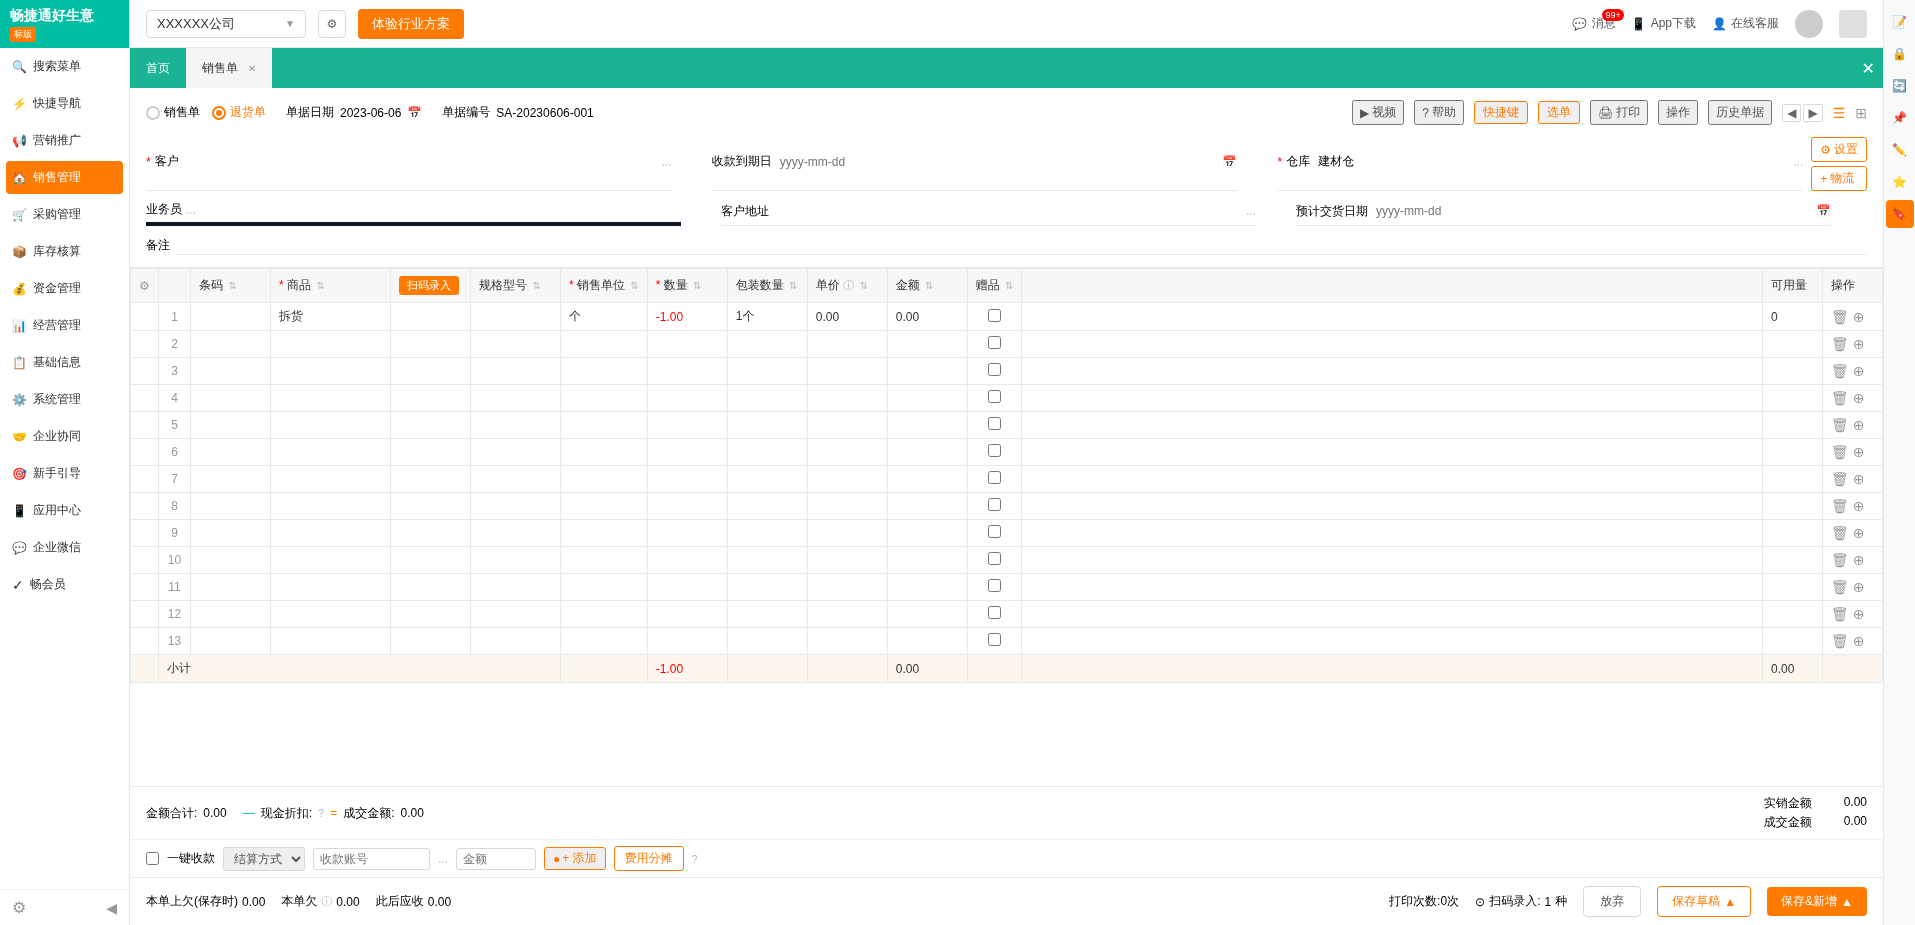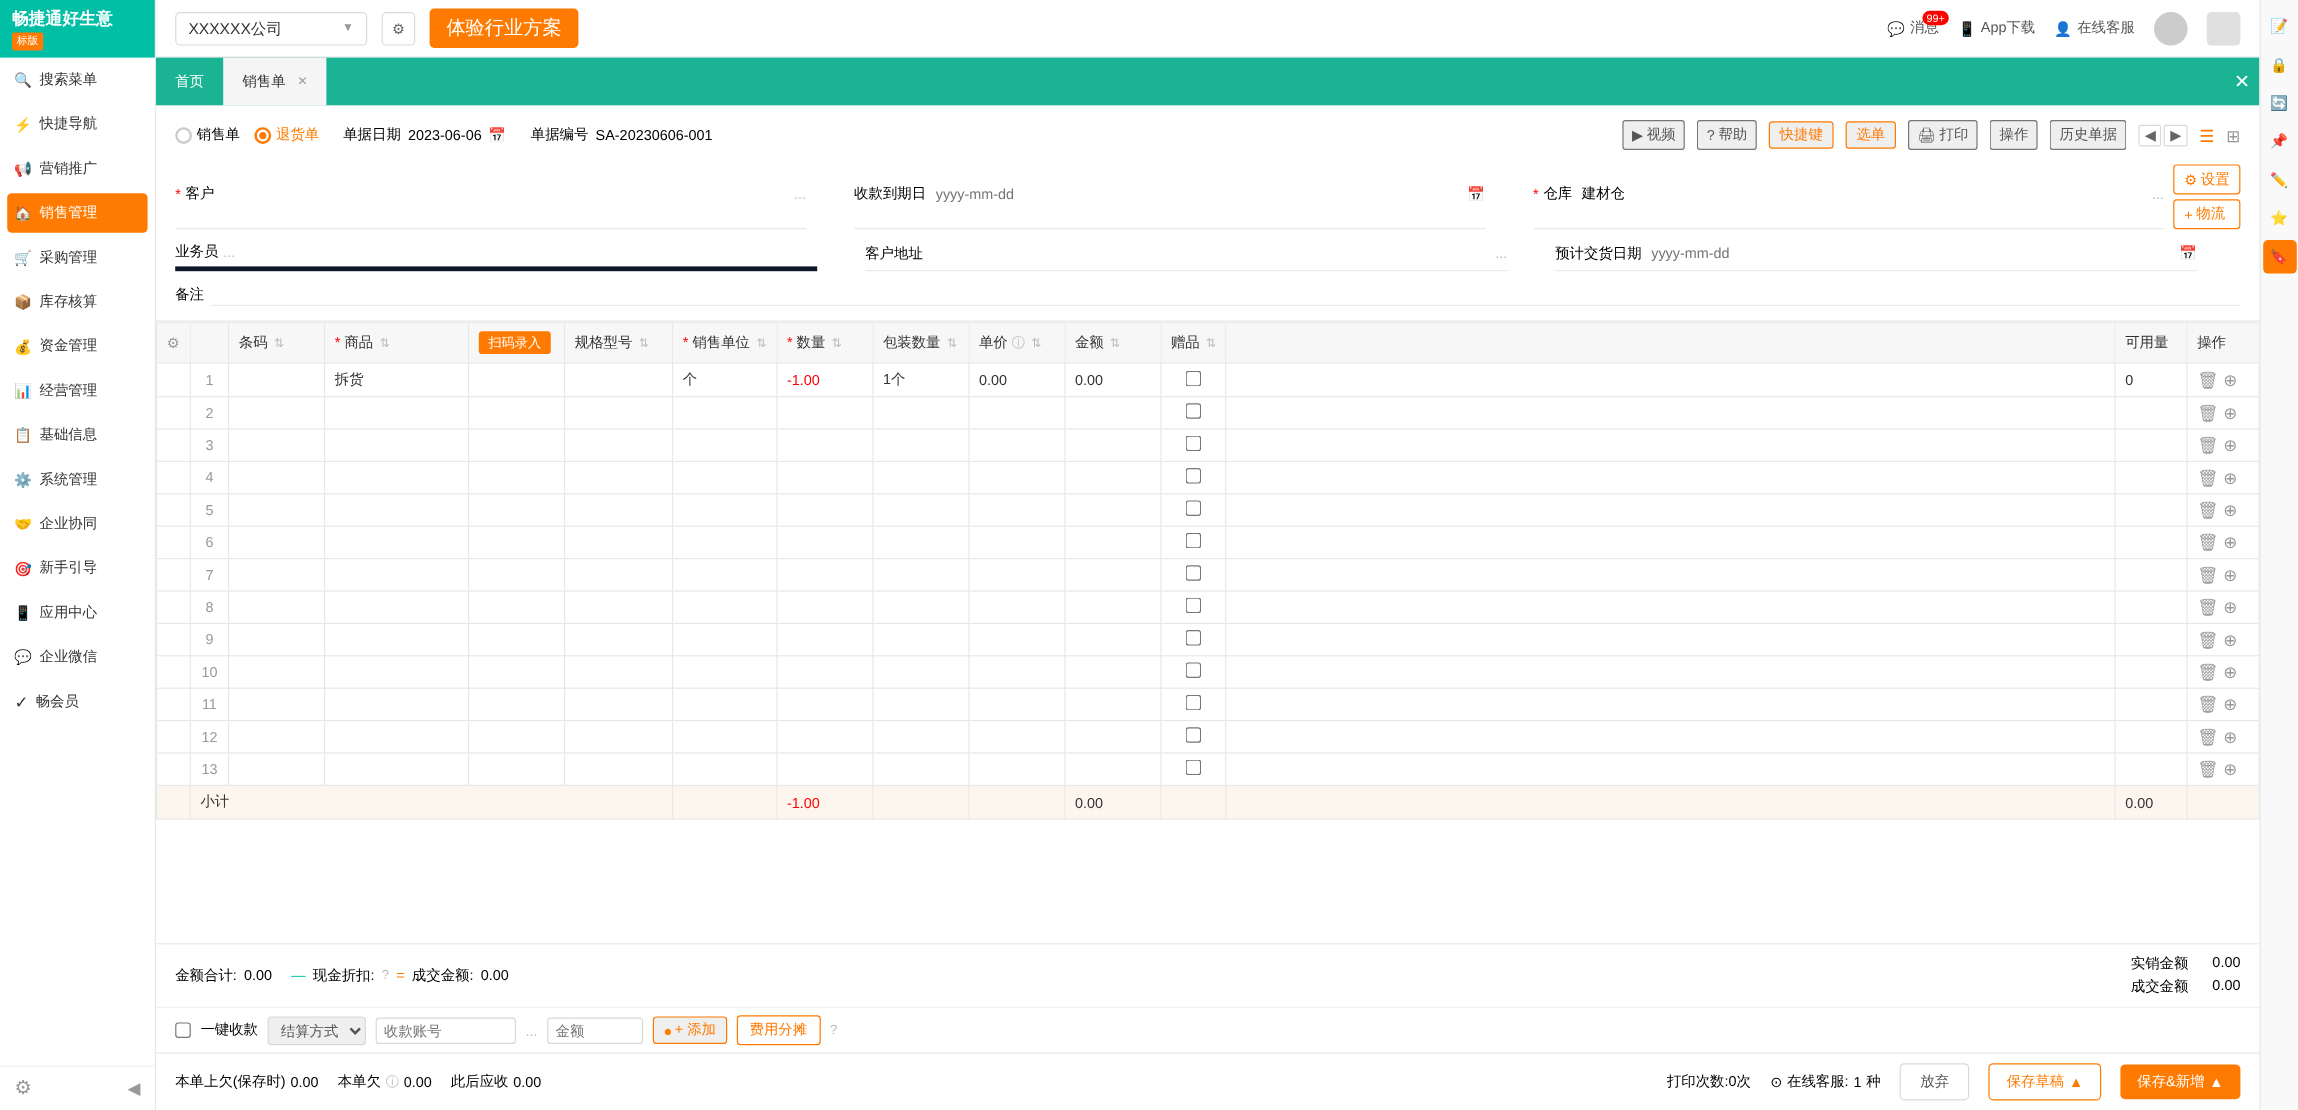--- a/index.html
+++ b/index.html
@@ -11,21 +11,21 @@
 
     
     .main { flex: 1; display: flex; flex-direction: column; overflow: hidden; }
 
     
     .topbar { height: 48px; background: #fff; border-bottom: 1px solid #e8e8e8; display: flex; align-items: center; padding: 0 16px; gap: 12px; }
     .company-selector { display: flex; align-items: center; gap: 4px; border: 1px solid #d9d9d9; padding: 4px 10px; border-radius: 4px; cursor: pointer; min-width: 160px; }
     .company-name { font-size: 13px; color: #333; flex: 1; }
     .chevron-down { color: #999; font-size: 10px; }
     .gear-btn { width: 28px; height: 28px; border: 1px solid #d9d9d9; border-radius: 4px; display: flex; align-items: center; justify-content: center; cursor: pointer; color: #666; }
-    .trial-btn { background: #ff7a00; color: #fff; border: none; padding: 6px 14px; border-radius: 4px; cursor: pointer; font-size: 16px; }
+    .trial-btn { background: #ff7a00; color: #fff; border: none; padding: 6px 14px; border-radius: 4px; cursor: pointer; font-size: 13px; }
     .topbar-right { margin-left: auto; display: flex; align-items: center; gap: 16px; }
     .topbar-right-item { display: flex; align-items: center; gap: 4px; cursor: pointer; color: #555; font-size: 12px; position: relative; }
     .badge-red { background: #f00; color: #fff; font-size: 9px; padding: 1px 3px; border-radius: 8px; position: absolute; top: -6px; right: -8px; }
     .avatar { width: 28px; height: 28px; border-radius: 50%; background: #ccc; }
 
     
     .tabbar { height: 40px; background: #1ab394; display: flex; align-items: stretch; }
     .tab { display: flex; align-items: center; padding: 0 16px; cursor: pointer; color: rgba(255,255,255,0.8); font-size: 13px; gap: 6px; }
     .tab.active { background: #f5f5f5; color: #333; }
     .tab-home { color: #fff; }
@@ -713,21 +713,21 @@
         <div style="display:flex;align-items:center;gap:6px;">
           <span style="color:#00bfa5;">—</span>
           <span>现金折扣:</span>
           <span class="info-icon">?</span>
           <span style="color:#ff7a00;">=</span>
           <span>成交金额:</span>
           <span>0.00</span>
         </div>
 
         <div style="margin-left:auto;display:flex;flex-direction:column;gap:2px;text-align:right;">
-          <div style="display:flex;justify-content:space-between;gap:20px;">
+          <div style="display:flex;justify-content:space-between;gap:32px;">
             <span>实销金额</span>
             <span>0.00</span>
           </div>
           <div style="display:flex;justify-content:space-between;gap:20px;">
             <span>成交金额</span>
             <span>0.00</span>
           </div>
         </div>
       </div>
 
@@ -763,21 +763,21 @@
     </div>
     <div style="display:flex;align-items:center;gap:4px;">
       <span>此后应收</span>
       <span>0.00</span>
     </div>
 
     <div style="margin-left:auto;display:flex;align-items:center;gap:16px;">
       <span>打印次数:0次</span>
       <div style="display:flex;align-items:center;gap:4px;">
         <span style="cursor:pointer;">⊙</span>
-        <span>在线客服:</span>
+        <span>扫码录入:</span>
         <span>1</span>
         <span>种</span>
       </div>
       <button class="discard-btn">放弃</button>
       <button class="save-draft-btn">
         <span>保存草稿</span>
         <span>▲</span>
       </button>
       <button class="save-new-btn">
         <span>保存&amp;新增</span>

